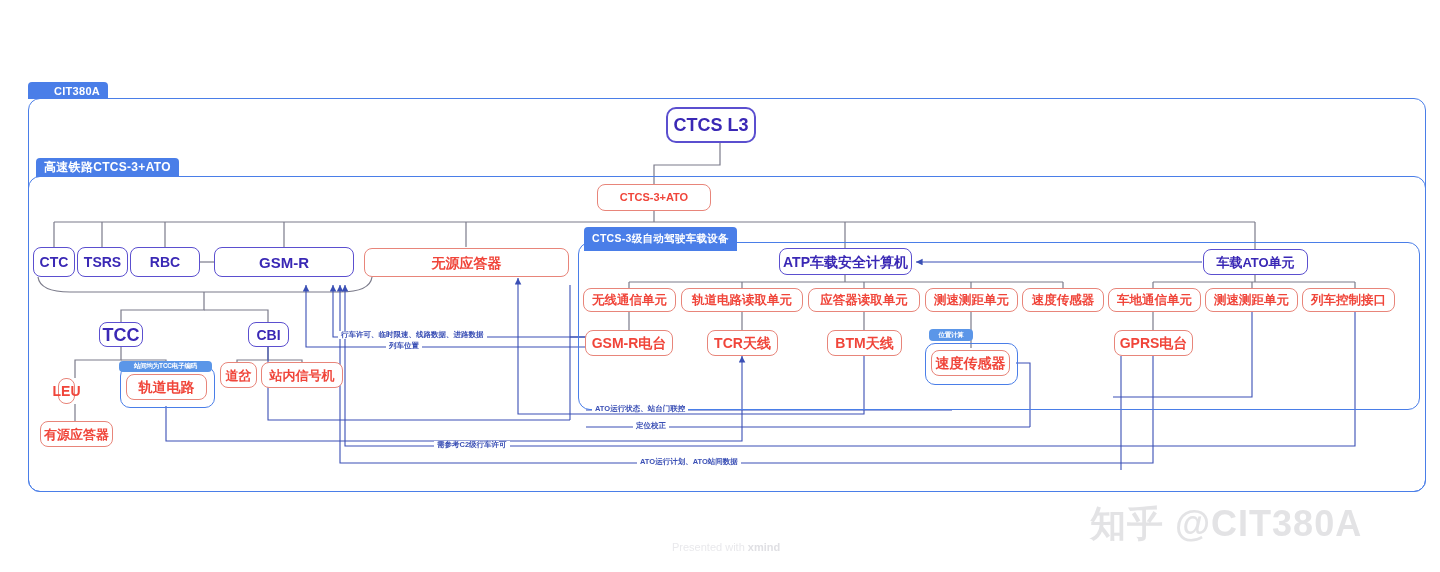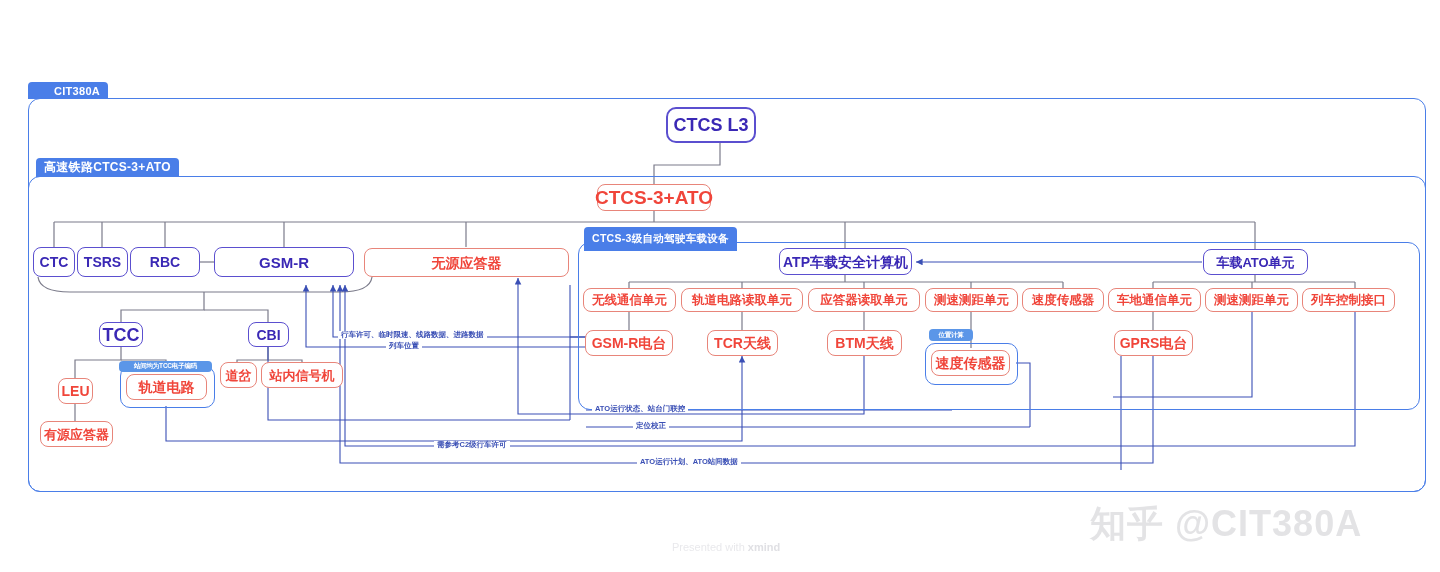--- a/index.html
+++ b/index.html
@@ -203,21 +203,21 @@
 
   <div class="frame" style="left:578px;top:242px;width:840px;height:166px;"></div>
   <div class="frame-tab" style="left:584px;top:227px;height:24px;font-size:10.5px;">
     <span>CTCS-3级自动驾驶车载设备</span>
   </div>
 
   <div class="node blue" style="left:666px;top:107px;width:90px;height:36px;font-size:18px;border-width:2px;border-radius:10px;align-items:center;">
     <span>CTCS L3</span>
   </div>
 
-  <div class="node red" style="left:597px;top:184px;width:114px;height:27px;font-size:19px;">
+  <div class="node red" style="left:597px;top:184px;width:114px;height:27px;font-size:11px;">
     <span>CTCS-3+ATO</span>
   </div>
 
   <div class="node blue" style="left:33px;top:247px;width:42px;height:30px;font-size:14px;">
     <span>CTC</span>
   </div>
   <div class="node blue" style="left:77px;top:247px;width:51px;height:30px;font-size:14px;">
     <span>TSRS</span>
   </div>
   <div class="node blue" style="left:130px;top:247px;width:70px;height:30px;font-size:14px;">
@@ -230,21 +230,21 @@
     <span>无源应答器</span>
   </div>
 
   <div class="node blue" style="left:99px;top:322px;width:44px;height:25px;font-size:18px;align-items:center;">
     <span>TCC</span>
   </div>
   <div class="node blue" style="left:248px;top:322px;width:41px;height:25px;font-size:14px;">
     <span>CBI</span>
   </div>
 
-  <div class="node red" style="left:58px;top:378px;width:35px;height:26px;font-size:14px;">
+  <div class="node red" style="left:58px;top:378px;width:17px;height:26px;font-size:14px;">
     <span>LEU</span>
   </div>
 
   <div class="subframe" style="left:120px;top:366px;width:93px;height:40px;"></div>
   <div class="badge" style="left:119px;top:361px;width:93px;height:11px;font-size:6.5px;">
     <span>站间均为TCC电子编码</span>
   </div>
   <div class="node red" style="left:126px;top:374px;width:81px;height:26px;font-size:14px;">
     <span>轨道电路</span>
   </div>

